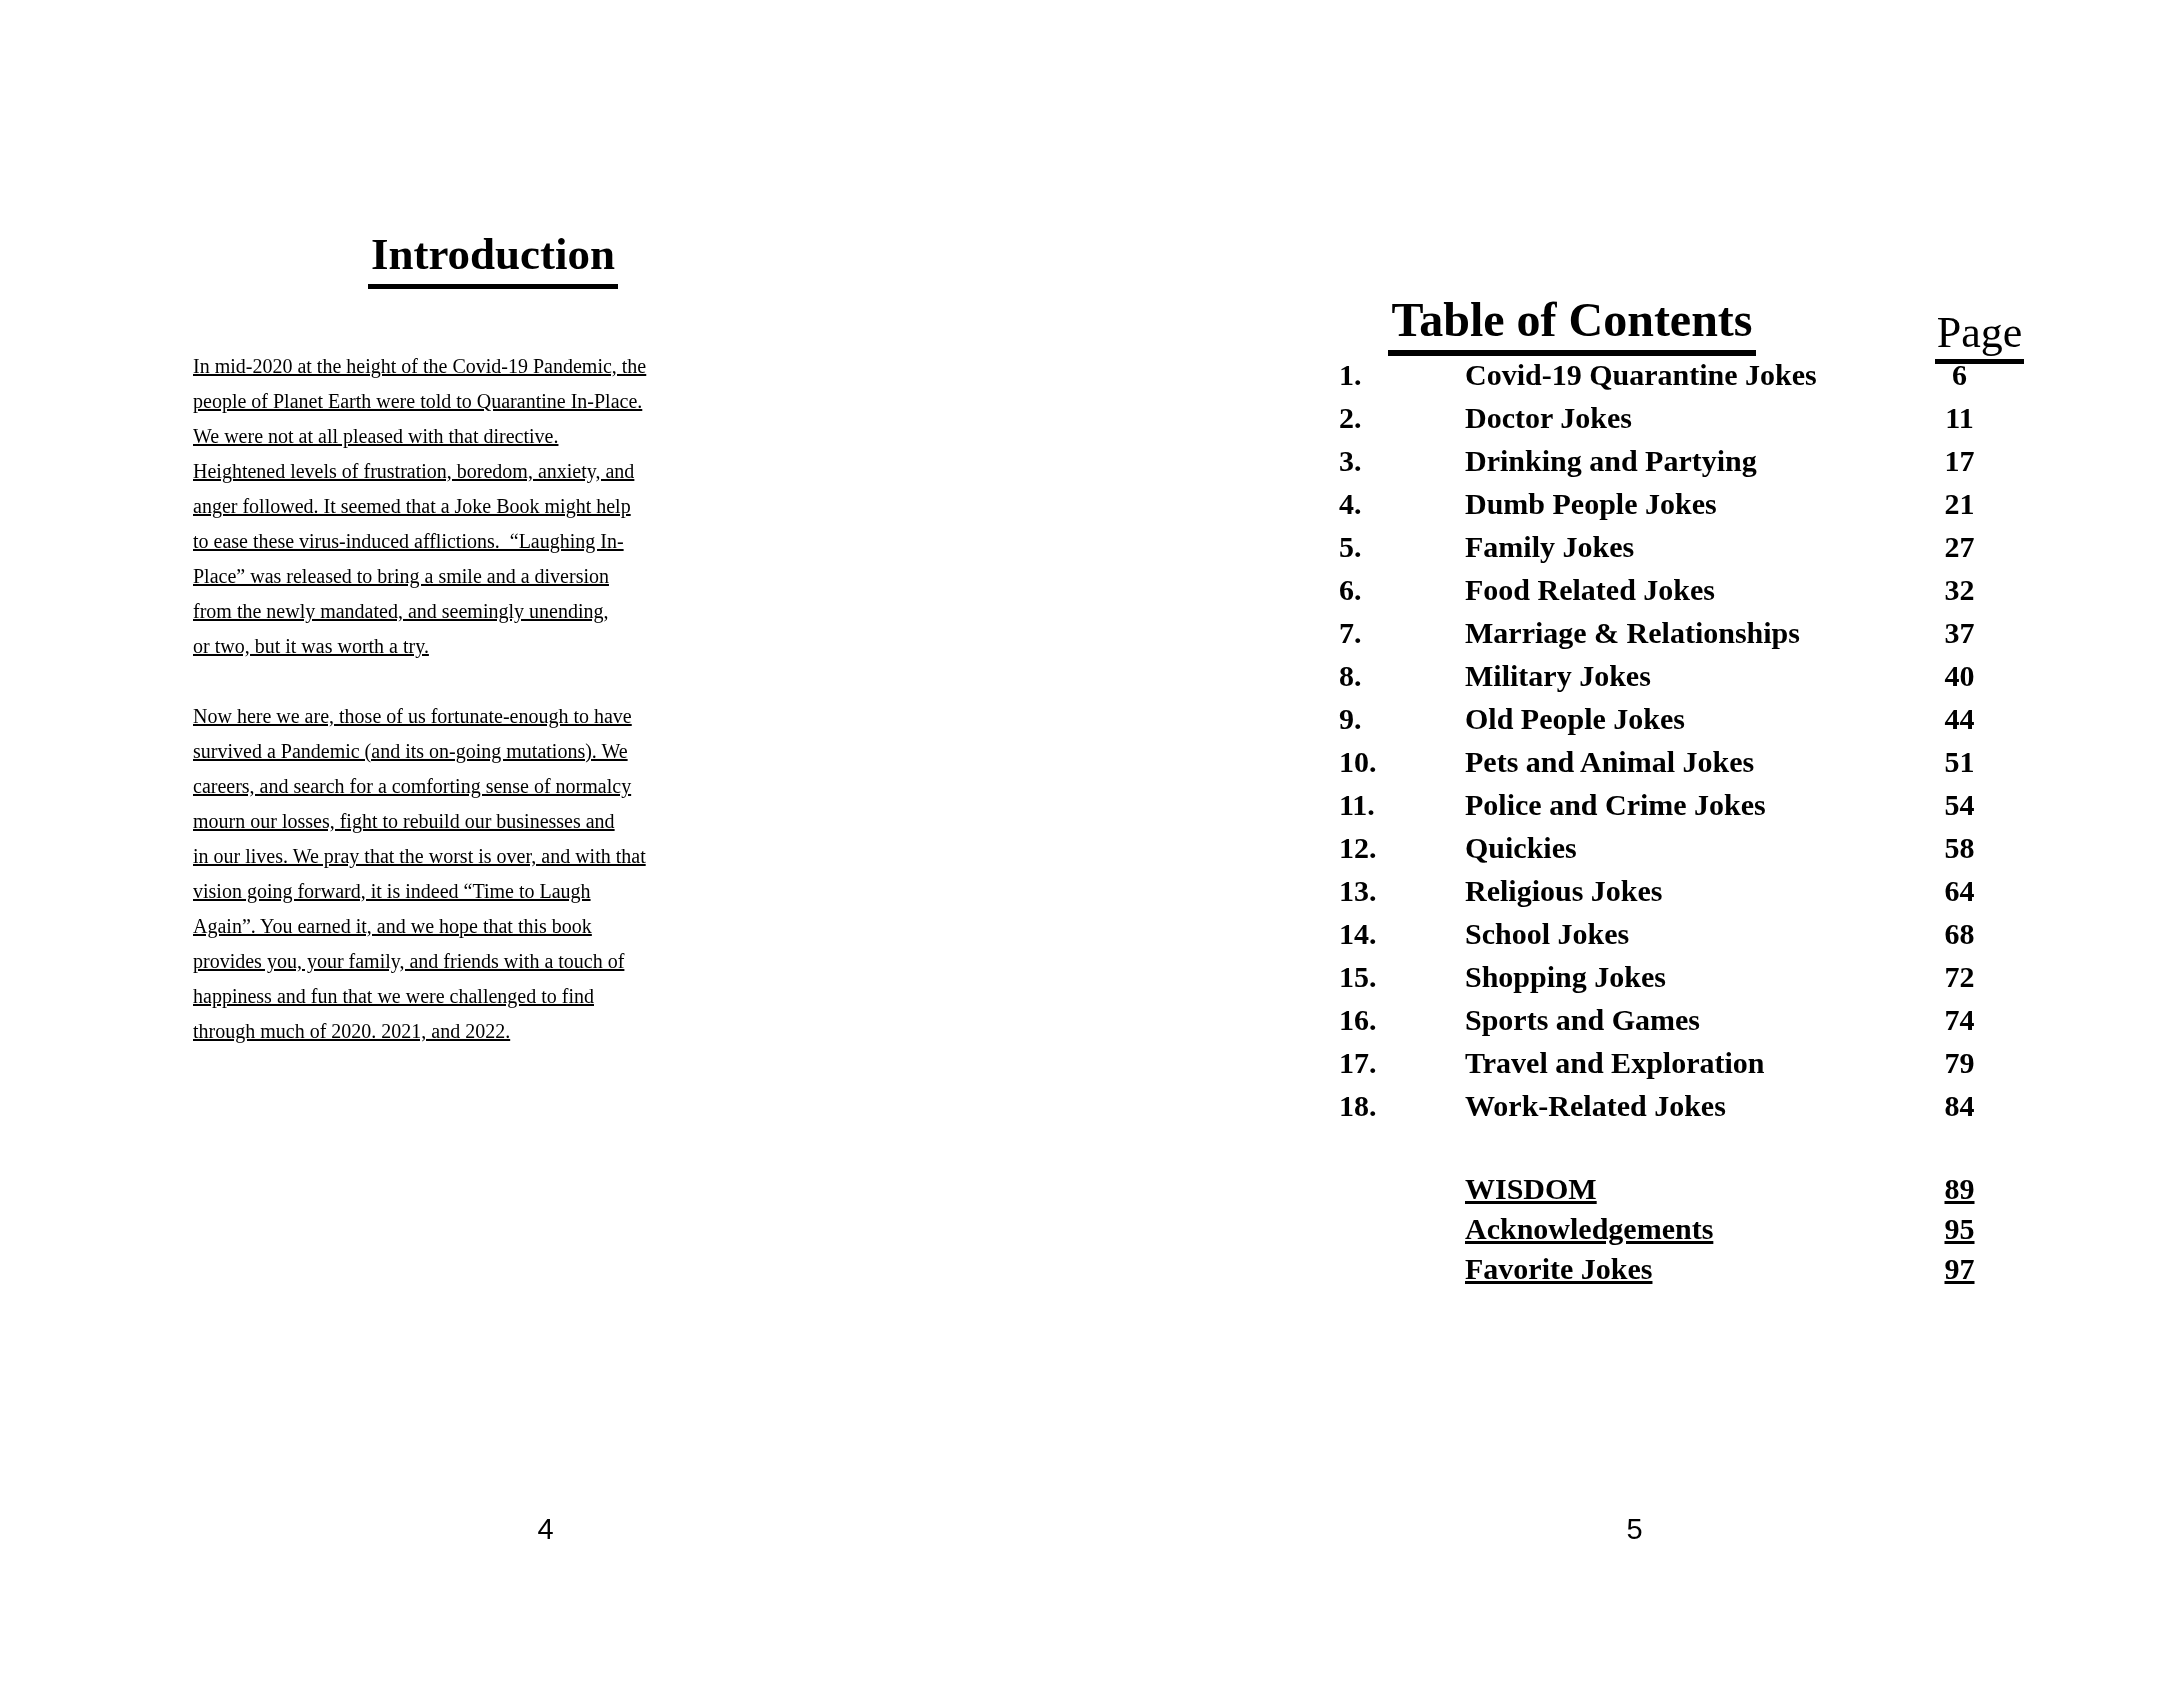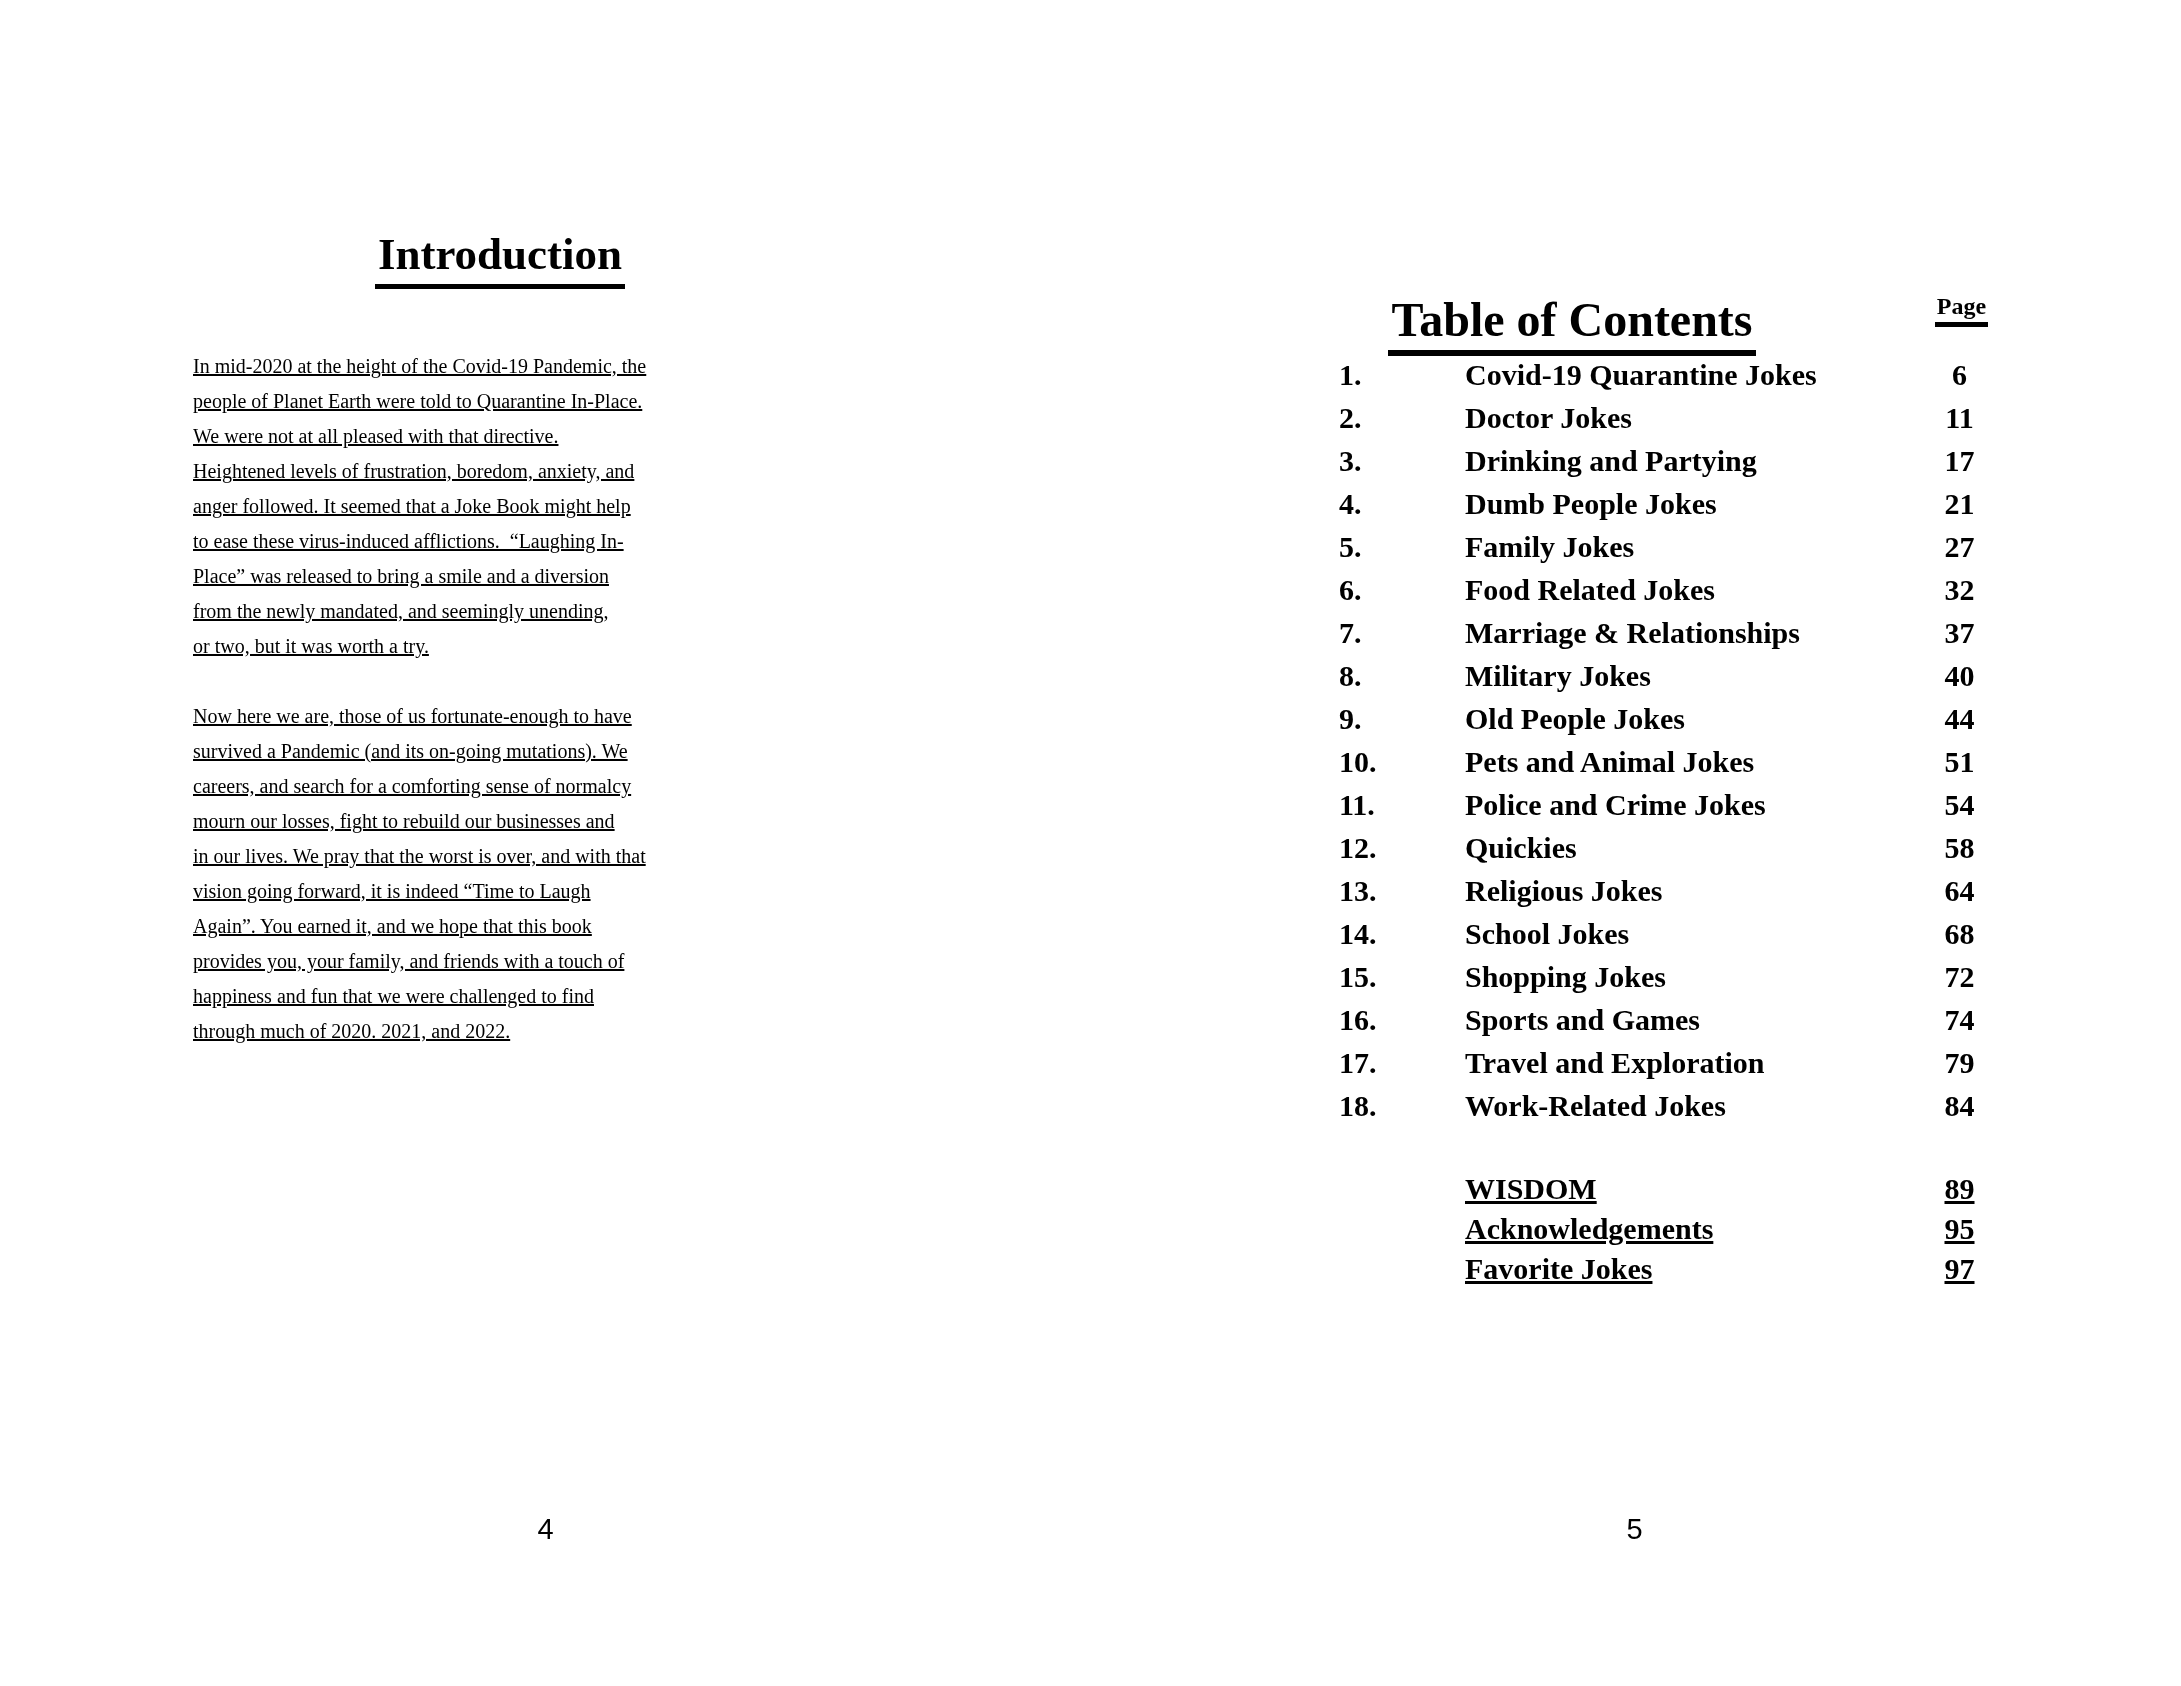--- a/index.html
+++ b/index.html
@@ -9,21 +9,21 @@
     height: 1686px;
     background: #ffffff;
     color: #000000;
     font-family: "Liberation Serif", serif;
     overflow: hidden;
   }
 
   
   .intro-heading-wrap {
     position: absolute;
-    left: 193px;
+    left: 186px;
     top: 202px;
     width: 614px;
     text-align: center;
   }
   .intro-heading {
     display: inline-block;
     font-size: 45px;
     font-weight: bold;
     line-height: 1;
     border-bottom: 5.5px solid #000;
@@ -50,22 +50,22 @@
     font-size: 48px;
     font-weight: bold;
     line-height: 1;
     border-bottom: 6.4px solid #000;
     padding: 0 3.6px 5.5px 3.6px;
   }
   .page-col-heading {
     position: absolute;
     left: 1935px;
     top: 274px;
-    font-size: 24px;
-    font-weight: bold;
+    font-size: 44px;
+    font-weight: normal;
     line-height: 1;
     border-bottom: 5.5px solid #000;
     padding: 0 1.8px 4.5px 1.8px;
     text-align: center;
   }
   .toc-list {
     position: absolute;
     left: 1339px;
     top: 353px;
     width: 675px;

